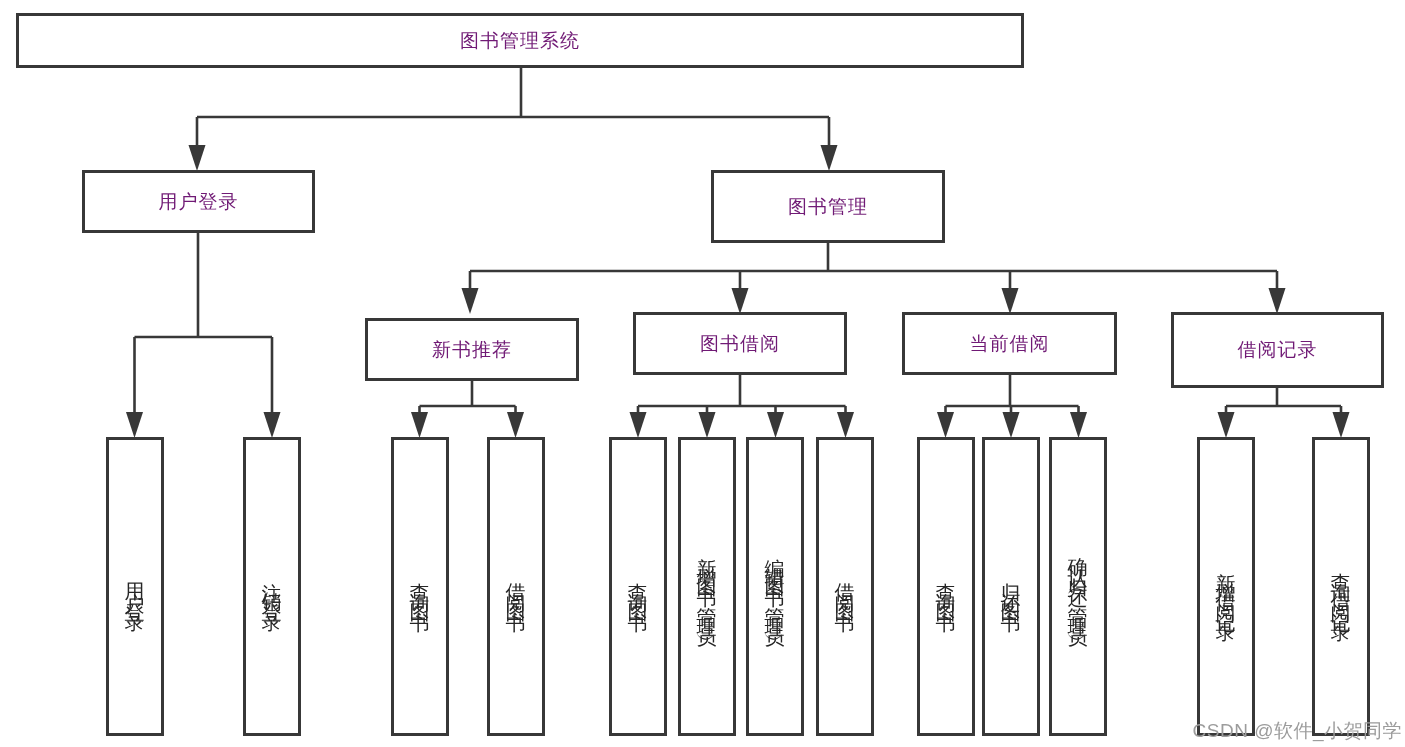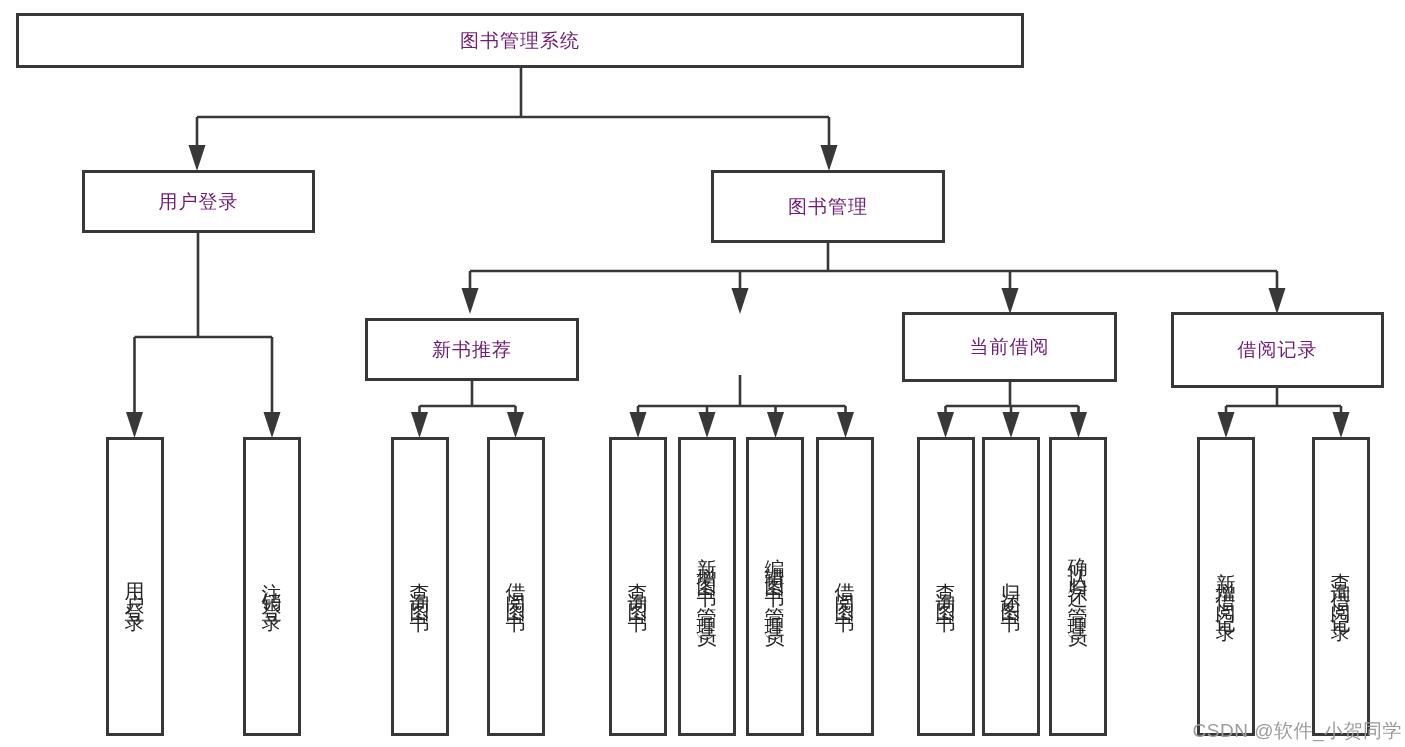--- a/index.html
+++ b/index.html
@@ -151,21 +151,24 @@
   <div class="hbox" style="left:82px; top:170px; width:233px; height:63px;">
     <span class="label">用户登录</span>
   </div>
   <div class="hbox" style="left:711px; top:170px; width:234px; height:73px;">
     <span class="label">图书管理</span>
   </div>
 
   <div class="hbox" style="left:365px; top:308px; width:214px; height:63px;margin-top:10px;">
     <span class="label">新书推荐</span>
   </div>
-  <div class="hbox" style="left:902px; top:312px; width:215px; height:70px;align-items:center;">
+  <div class="hbox" style="left:633px; top:312px; width:214px; height:63px;">
+    <span class="label">图书借阅</span>
+  </div>
+  <div class="hbox" style="left:902px; top:312px; width:215px; height:63px;align-items:center;">
     <span class="label">当前借阅</span>
   </div>
   <div class="hbox" style="left:1171px; top:312px; width:213px; height:76px;">
     <span class="label">借阅记录</span>
   </div>
 
   <div class="vbox" style="left:106px;">
     <span class="vlabel">用户登录</span>
   </div>
   <div class="vbox" style="left:243px;">

